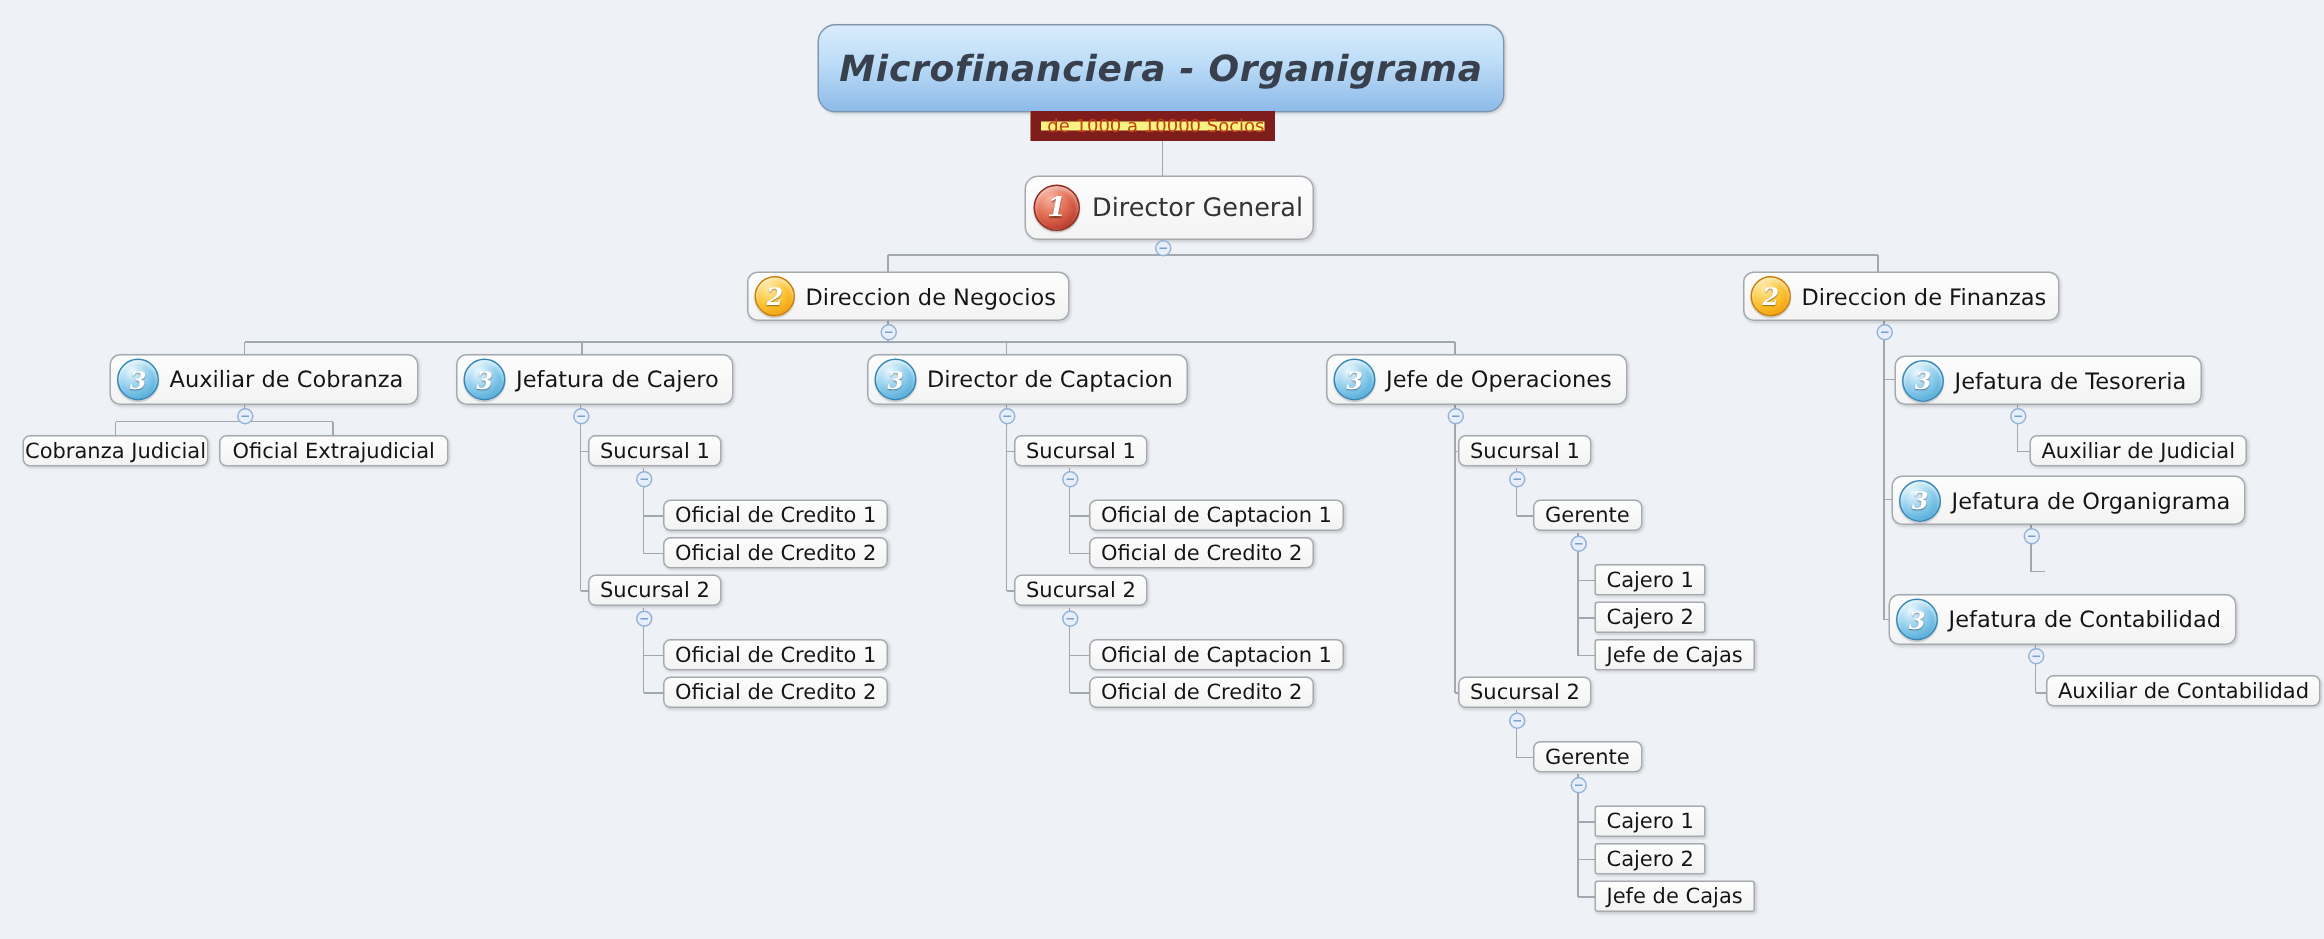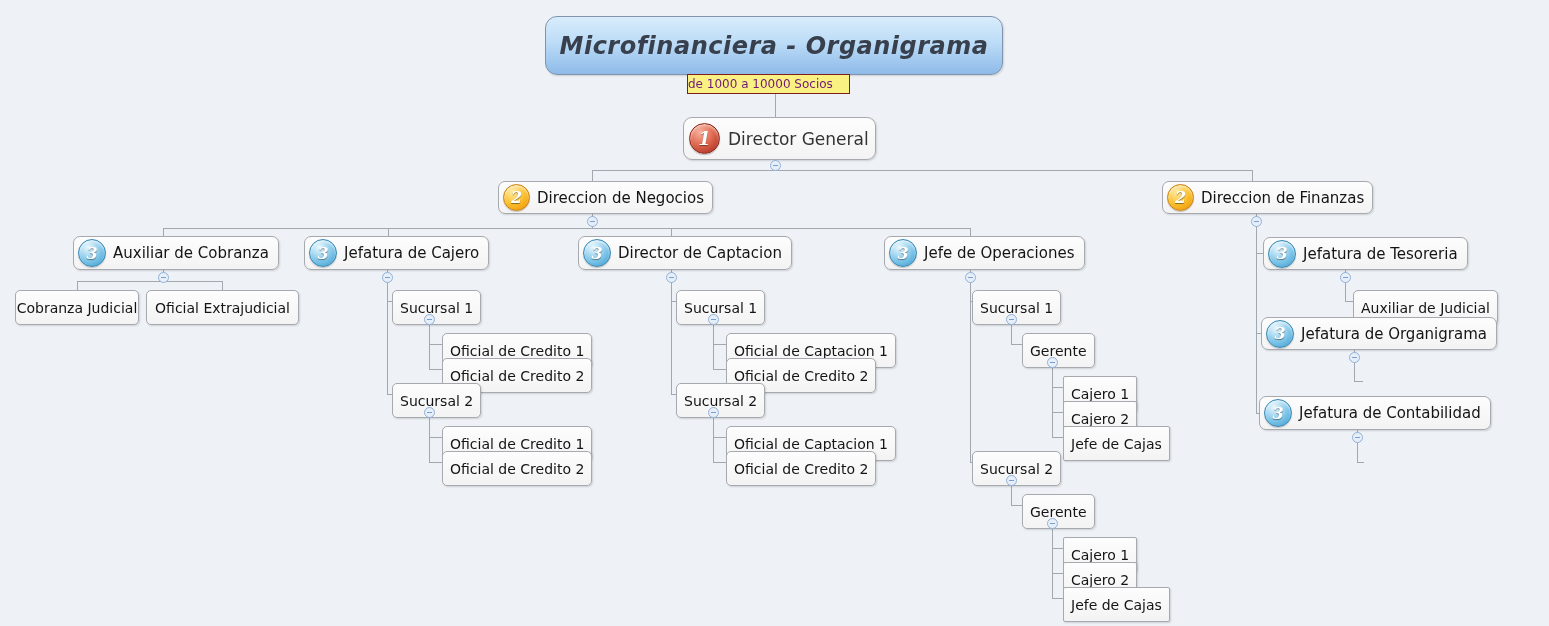--- a/index.html
+++ b/index.html
@@ -34,31 +34,31 @@
   .title{
     justify-content:center;
     background:linear-gradient(#d9ecfc,#bcdcf7 45%,#8ebae9);
     border:1px solid #7e95ad;
     border-radius:12px;
     font-size:24px;font-weight:bold;color:#39404d;
     letter-spacing:.5px;
     font-style:italic;
   }
   .note{
-    justify-content:flex-start;
+    justify-content:flex-end;
     background:#f9f282;
-    border:1px solid #7f1d1d;
+    border:7px solid #7f1d1d;
     border-radius:0;
     box-shadow:none;
-    font-size:12px;color:#701a75;
+    font-size:12px;color:#c2410c;
   }
   .lvl1{font-size:17px;color:#333;border-radius:9px;padding:0 10px 0 5px;gap:8px;}
   .lvl2{font-size:15px;border-radius:7px;padding:0 8px 0 4px;gap:7px;}
   .lvl3{font-size:15px;border-radius:7px;padding:0 9px 0 4px;gap:7px;}
-  .child{height:35px;font-size:14px;border-radius:5px;padding:0 7px;}
+  .child{height:21px;font-size:14px;border-radius:5px;padding:0 7px;}
   .child.ctr{justify-content:center;padding:0 3px;}
   .child.sq{border-radius:2px;}
 
   .badge{
     display:flex;align-items:center;justify-content:center;
     border-radius:50%;
     color:#fff;font-weight:bold;
     font-family:"DejaVu Serif","Liberation Serif",serif;
     text-shadow:0 1px 1px rgba(0,0,0,.45);
     box-sizing:border-box;
@@ -264,20 +264,23 @@
       </span>
     <span class="lbl">Jefatura de Organigrama</span>
   </div>
 
   <div class="node lvl3" style="left:1259px;top:396px;height:34px">
     <span class="badge b3">
         <i>3</i>
       </span>
     <span class="lbl">Jefatura de Contabilidad</span>
   </div>
+  <div class="node child" style="left:1364px;top:450px">
+    <span class="lbl">Auxiliar de Contabilidad</span>
+  </div>
 
   <div class="toggle" style="left:770px;top:160px"></div>
   <div class="toggle" style="left:587px;top:216px"></div>
   <div class="toggle" style="left:1251px;top:216px"></div>
   <div class="toggle" style="left:158px;top:272px"></div>
   <div class="toggle" style="left:382px;top:272px"></div>
   <div class="toggle" style="left:666px;top:272px"></div>
   <div class="toggle" style="left:965px;top:272px"></div>
   <div class="toggle" style="left:424px;top:314px"></div>
   <div class="toggle" style="left:424px;top:407px"></div>

